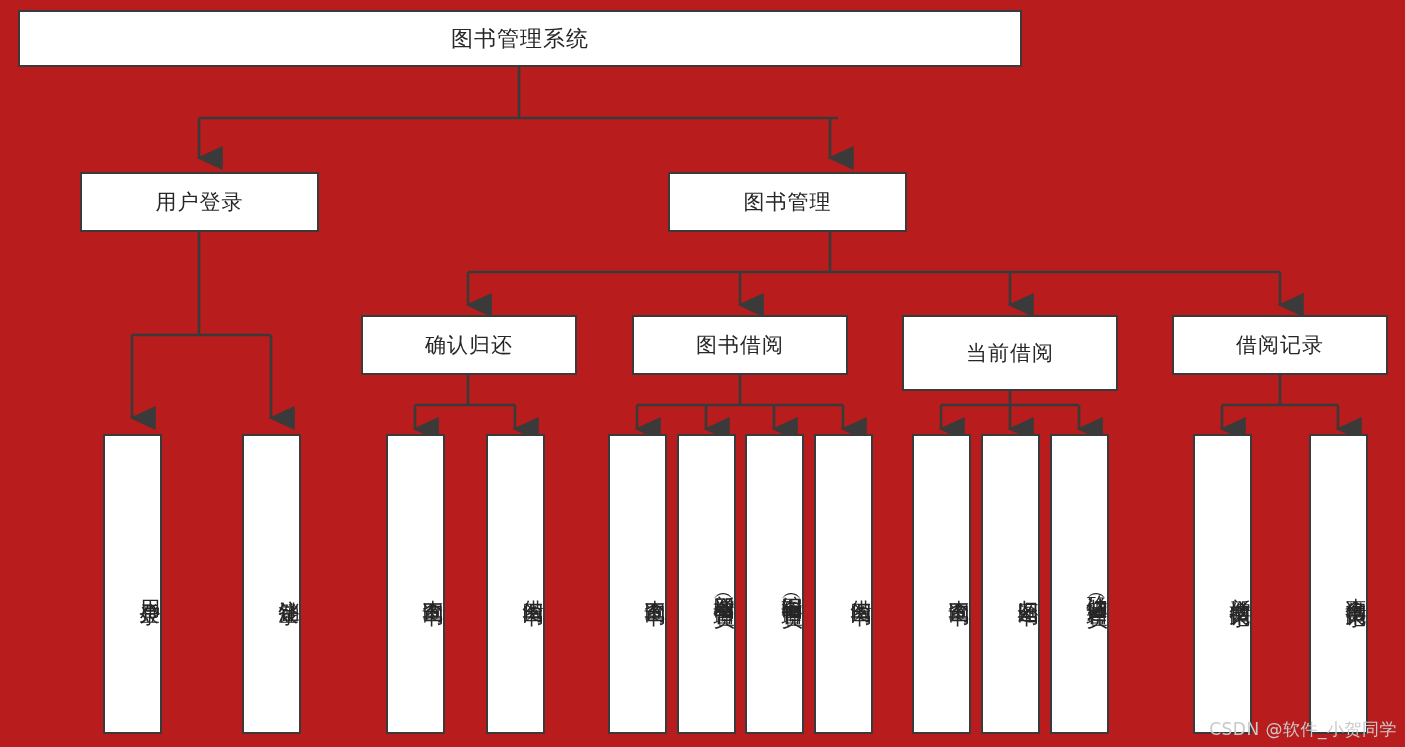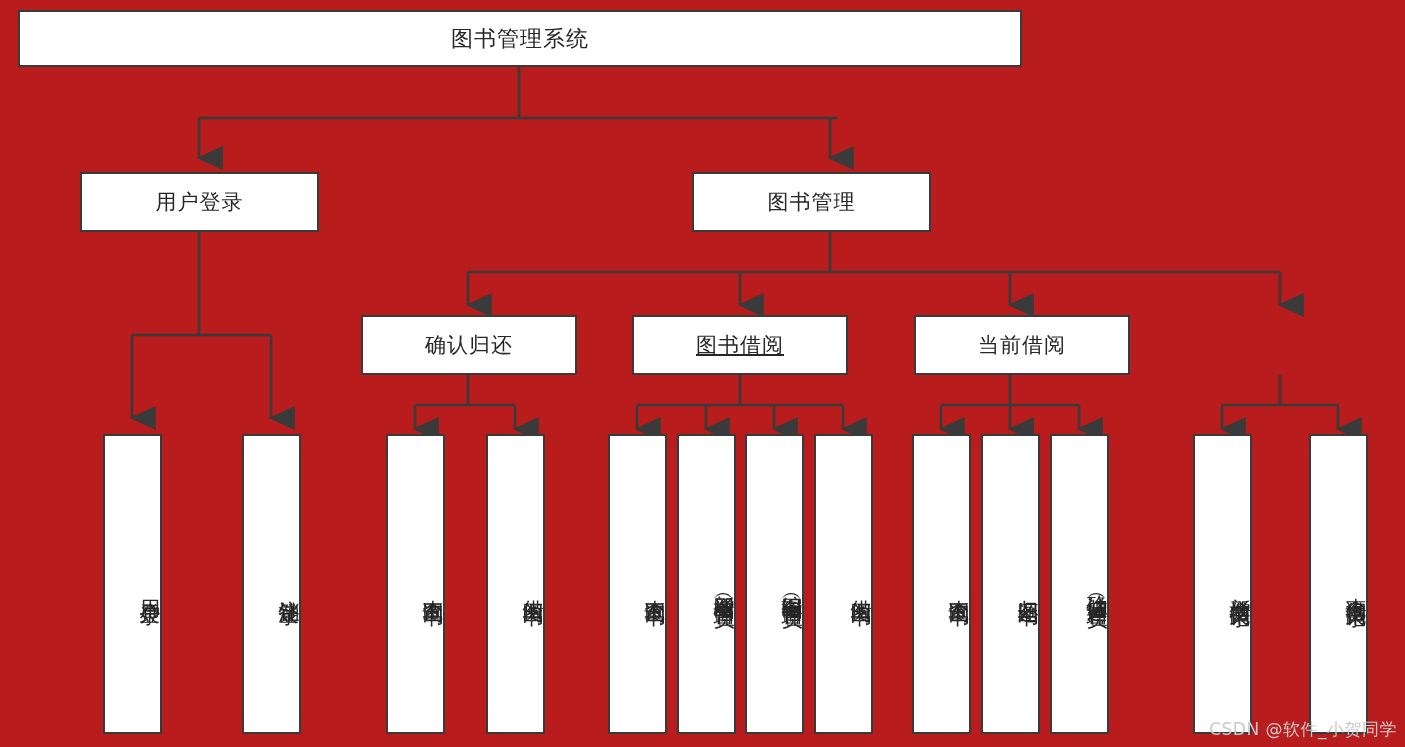--- a/index.html
+++ b/index.html
@@ -113,25 +113,26 @@
       <path d="M 1280 375 L 1280 405"></path>
       <path d="M 1222 405 L 1338 405"></path>
       <path d="M 1222 405 L 1222 429" marker-end="url(#arrow)"></path>
       <path d="M 1338 405 L 1338 429" marker-end="url(#arrow)"></path>
     </g>
   </svg>
 
   <div class="node node-h root" style="left:18px; top:10px; width:1004px; height:57px;">图书管理系统</div>
 
   <div class="node node-h" style="left:80px; top:172px; width:239px; height:60px;">用户登录</div>
-  <div class="node node-h" style="left:692px; top:172px; width:239px; height:60px;">图书管理</div>
+  <div class="node node-h" style="left:668px; top:172px; width:239px; height:60px;">图书管理</div>
 
   <div class="node node-h" style="left:361px; top:315px; width:216px; height:60px;">确认归还</div>
-  <div class="node node-h" style="left:632px; top:315px; width:216px; height:60px;text-decoration:underline;">图书借阅</div>
-  <div class="node node-h" style="left:902px; top:315px; width:216px; height:60px;margin-left:12px;">当前借阅</div>
+  <div class="node node-h" style="left:632px; top:315px; width:216px; height:60px;">图书借阅</div>
+  <div class="node node-h" style="left:902px; top:315px; width:216px; height:76px;">当前借阅</div>
+  <div class="node node-h" style="left:1172px; top:315px; width:216px; height:60px;">借阅记录</div>
 
   <div class="node node-v" style="left:103px; top:434px; width:59px; height:300px;">用户登录</div>
   <div class="node node-v" style="left:242px; top:434px; width:59px; height:300px;">注销登录</div>
 
   <div class="node node-v" style="left:386px; top:434px; width:59px; height:300px;">查询图书</div>
   <div class="node node-v" style="left:486px; top:434px; width:59px; height:300px;">借阅图书</div>
 
   <div class="node node-v" style="left:608px; top:434px; width:59px; height:300px;">查询图书</div>
   <div class="node node-v" style="left:677px; top:434px; width:59px; height:300px;">新增图书（管理员）</div>
   <div class="node node-v" style="left:745px; top:434px; width:59px; height:300px;">编辑图书（管理员）</div>

